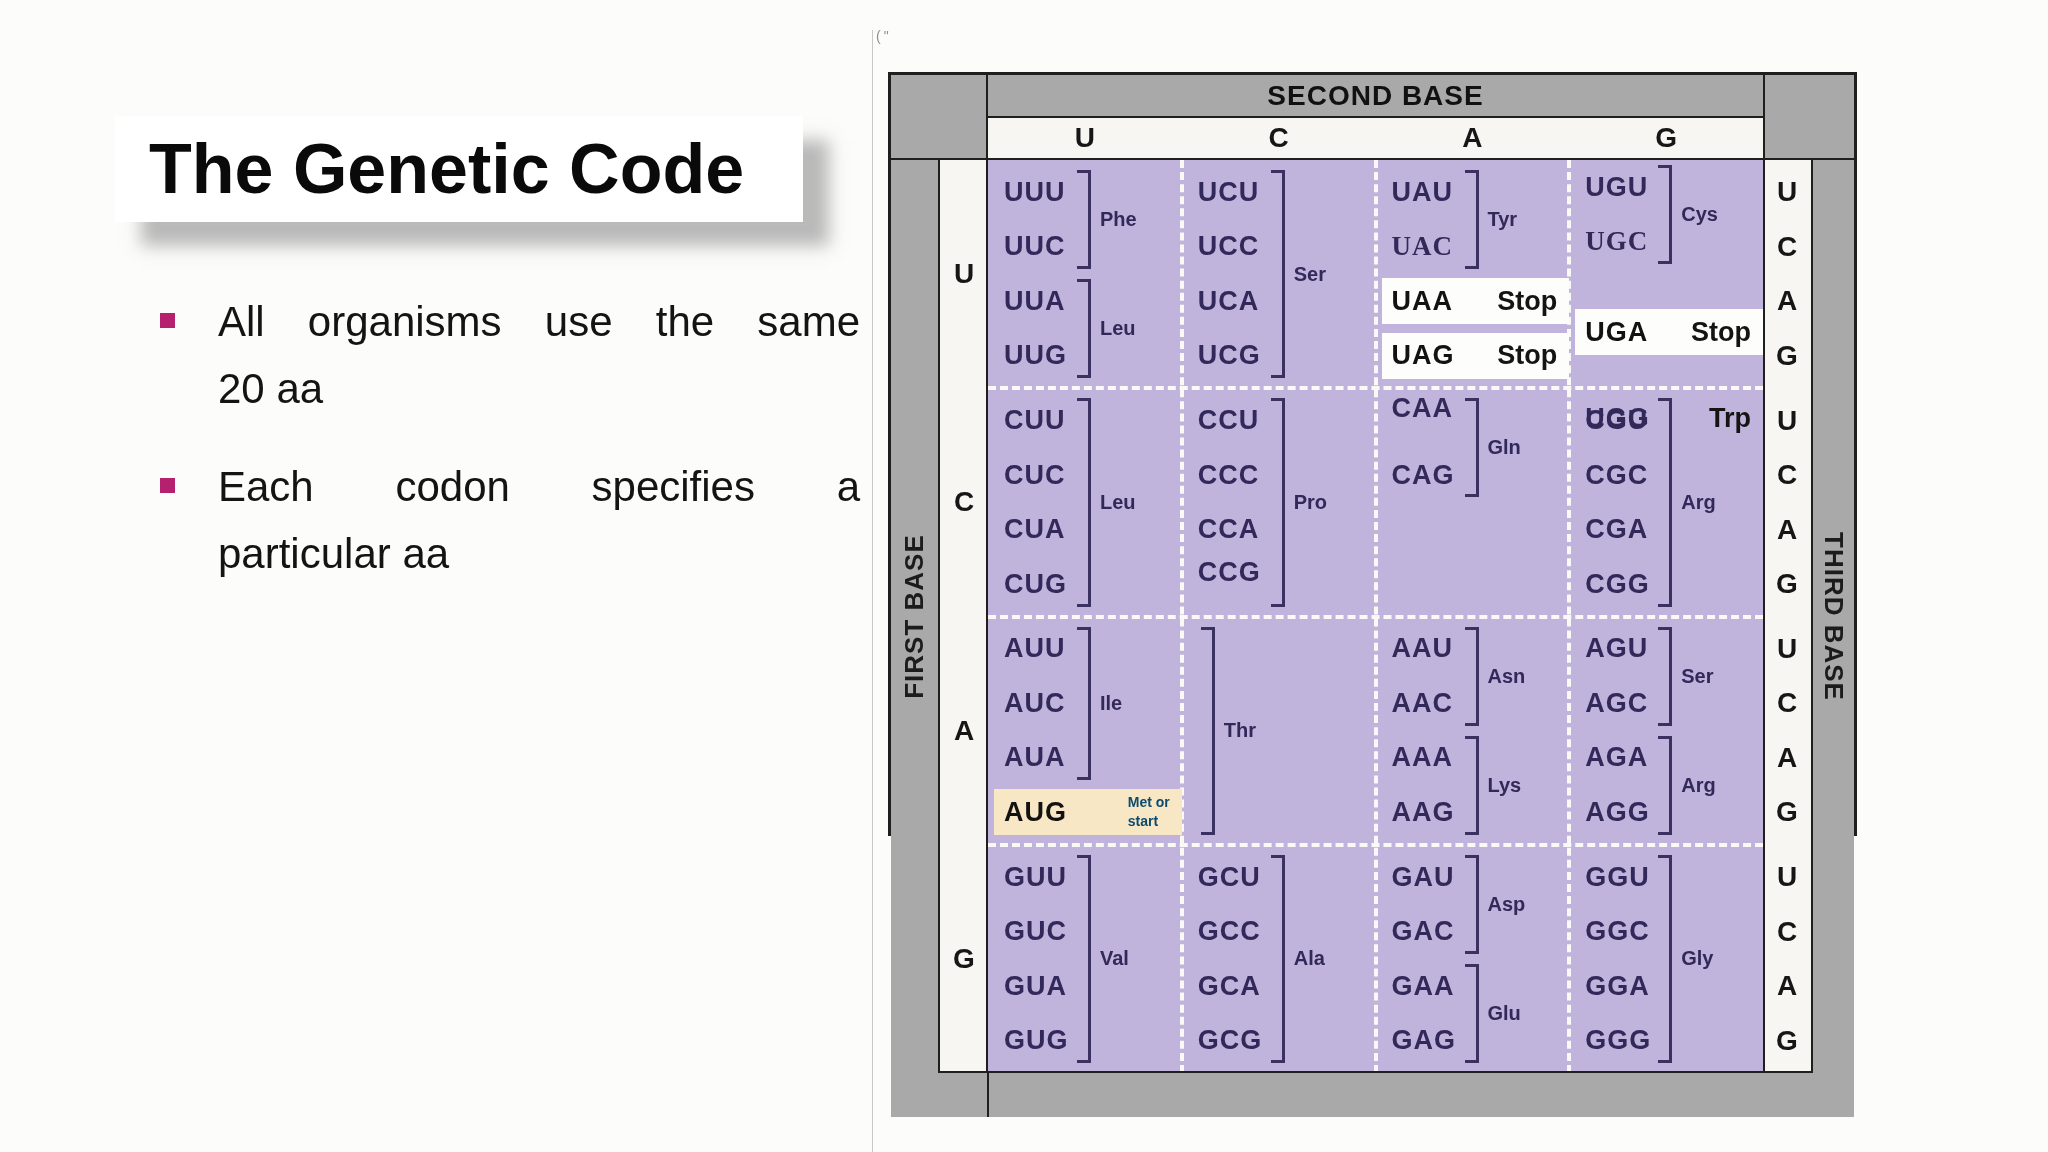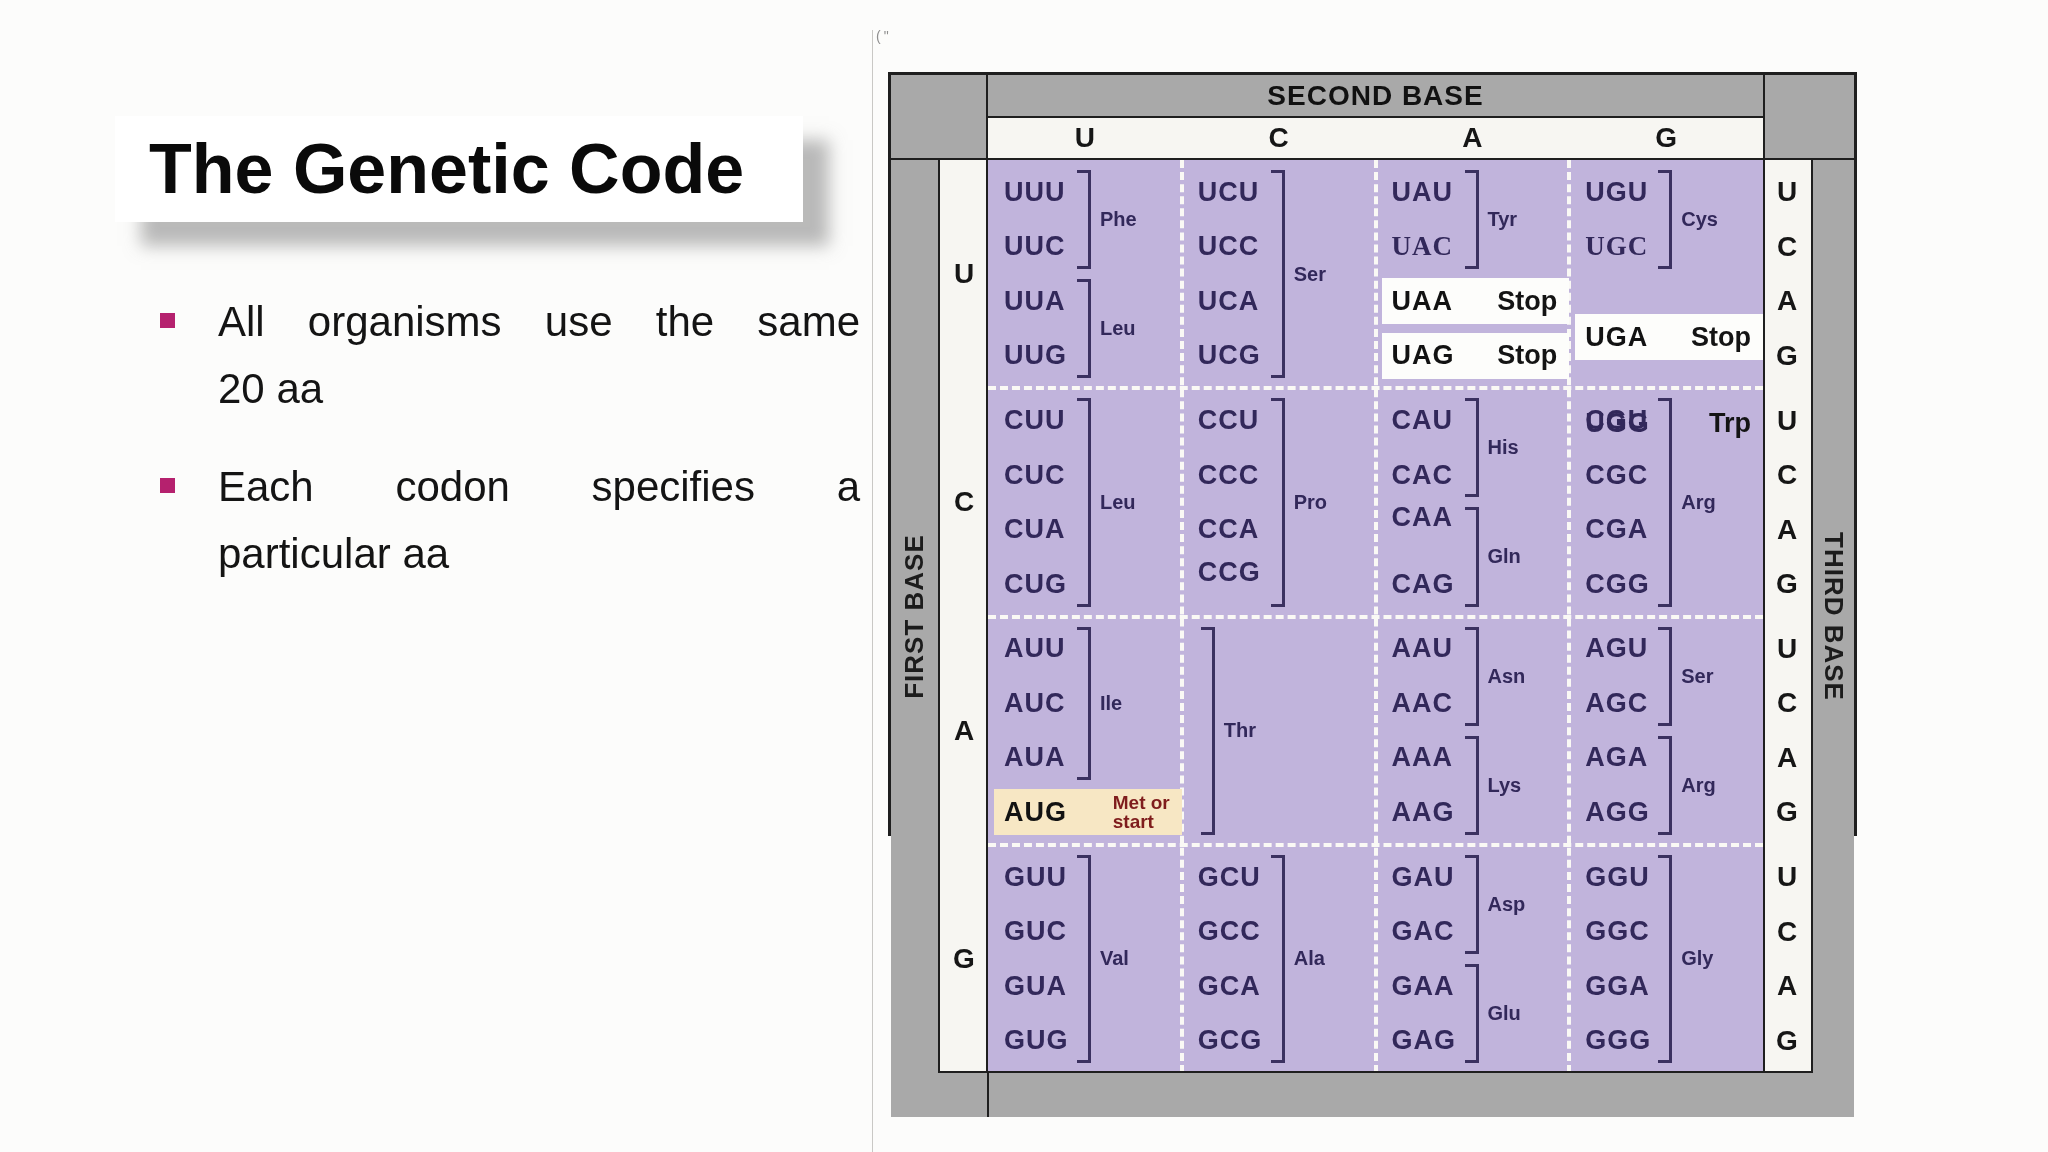--- a/index.html
+++ b/index.html
@@ -30,21 +30,21 @@
   .abs{position:absolute;box-sizing:border-box;}
   .gray{background:var(--gray);}
   .wband{background:#f7f6f2;}
   .hdr-letter{font-size:28px;font-weight:700;color:#161616;}
   .band-label{font-size:28px;font-weight:700;color:#111;letter-spacing:1px;white-space:nowrap;}
   .rot-label{font-size:26px;font-weight:700;color:#1c1c1c;letter-spacing:1px;white-space:nowrap;}
   .codon{font-size:27px;font-weight:700;letter-spacing:1px;color:var(--ink);white-space:nowrap;}
   .codon.hl{color:#121212;}
   .amino{font-size:20px;font-weight:700;color:var(--ink);white-space:nowrap;}
   .line-label{font-size:27px;font-weight:700;color:#141414;white-space:nowrap;}
-  .start-label{font-size:19px;line-height:19px;font-weight:700;color:#7f1d1d;text-align:left;}
+  .start-label{font-size:14px;line-height:19px;font-weight:700;color:#0c4a6e;text-align:left;}
   .bracket{width:11px;border-top:3px solid #3b3160;border-right:3px solid #3b3160;border-bottom:3px solid #3b3160;margin-left:3px;flex:none;}
   .flexc{display:flex;flex-direction:column;}
   .flexr{display:flex;flex-direction:row;}
   .ctr{display:flex;align-items:center;justify-content:center;}
 </style>
 </head>
 <body>
 
 <div class="title-box">
   <div class="title-text">The Genetic Code</div>
@@ -188,21 +188,21 @@
           <div class="line-label">Stop</div>
         </div>
       </div>
       <div style="height: 54.5625px; display: flex; align-items: center;">
         <div style="width: 178px; height: 46px; margin-left: -10px; padding: 0px 12px 0px 10px; display: flex; align-items: center; justify-content: space-between; background: var(--stopbg);">
           <div class="codon hl">UAG</div>
           <div class="line-label">Stop</div>
         </div>
       </div>
     </div>
-    <div class="abs flexc" style="left: 678.25px; top: 85px; width: 193.75px; height: 228.25px; padding-top: 5px; padding-left: 16px; gap: 40px;">
+    <div class="abs flexc" style="left: 678.25px; top: 85px; width: 193.75px; height: 228.25px; padding-left: 16px; gap: 40px;">
       <div style="height: 109.125px; display: flex; align-items: center;">
         <div class="flexc" style="width: 70px; height: 100%;">
           <div style="height: 54.5625px; display: flex; align-items: center;">
             <div class="codon">UGU</div>
           </div>
           <div style="height: 54.5625px; display: flex; align-items: center; font-family: Liberation Serif, serif;">
             <div class="codon">UGC</div>
           </div>
         </div>
         <div class="bracket" style="height: 93.125px;"></div>
@@ -272,32 +272,20 @@
           </div>
           <div style="height: 54.5625px; display: flex; align-items: flex-start;">
             <div class="codon">CCG</div>
           </div>
         </div>
         <div class="bracket" style="height: 202.25px;"></div>
         <div class="amino" style="margin-left: 9px;">Pro</div>
       </div>
     </div>
     <div class="abs flexc" style="left: 484.5px; top: 313.25px; width: 193.75px; height: 228.25px; padding-top: 5px; padding-left: 16px;">
-      <div style="height: 109.125px; display: flex; align-items: center;">
-        <div class="flexc" style="width: 70px; height: 100%;">
-          <div style="height: 54.5625px; display: flex; align-items: center;">
-            <div class="codon">CAU</div>
-          </div>
-          <div style="height: 54.5625px; display: flex; align-items: center;">
-            <div class="codon">CAC</div>
-          </div>
-        </div>
-        <div class="bracket" style="height: 93.125px;"></div>
-        <div class="amino" style="margin-left: 9px;">His</div>
-      </div>
       <div style="height: 109.125px; display: flex; align-items: center;">
         <div class="flexc" style="width: 70px; height: 100%;">
           <div style="height: 54.5625px; display: flex; align-items: flex-start;">
             <div class="codon">CAA</div>
           </div>
           <div style="height: 54.5625px; display: flex; align-items: center;">
             <div class="codon">CAG</div>
           </div>
         </div>
         <div class="bracket" style="height: 93.125px;"></div>

